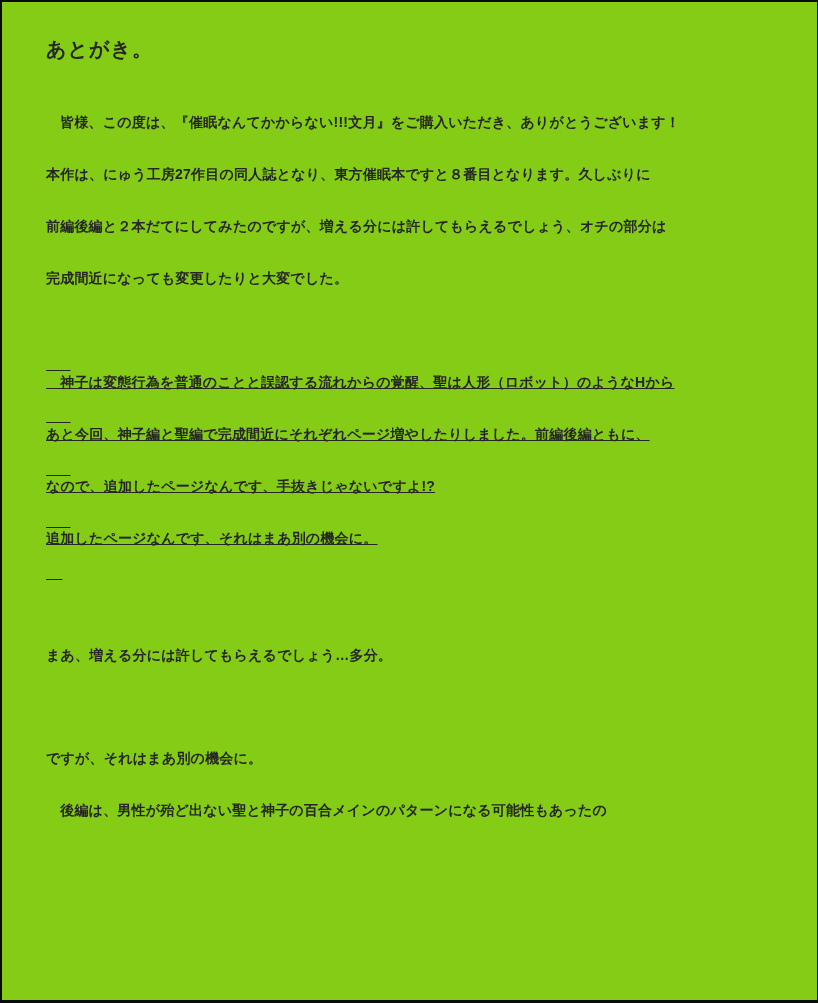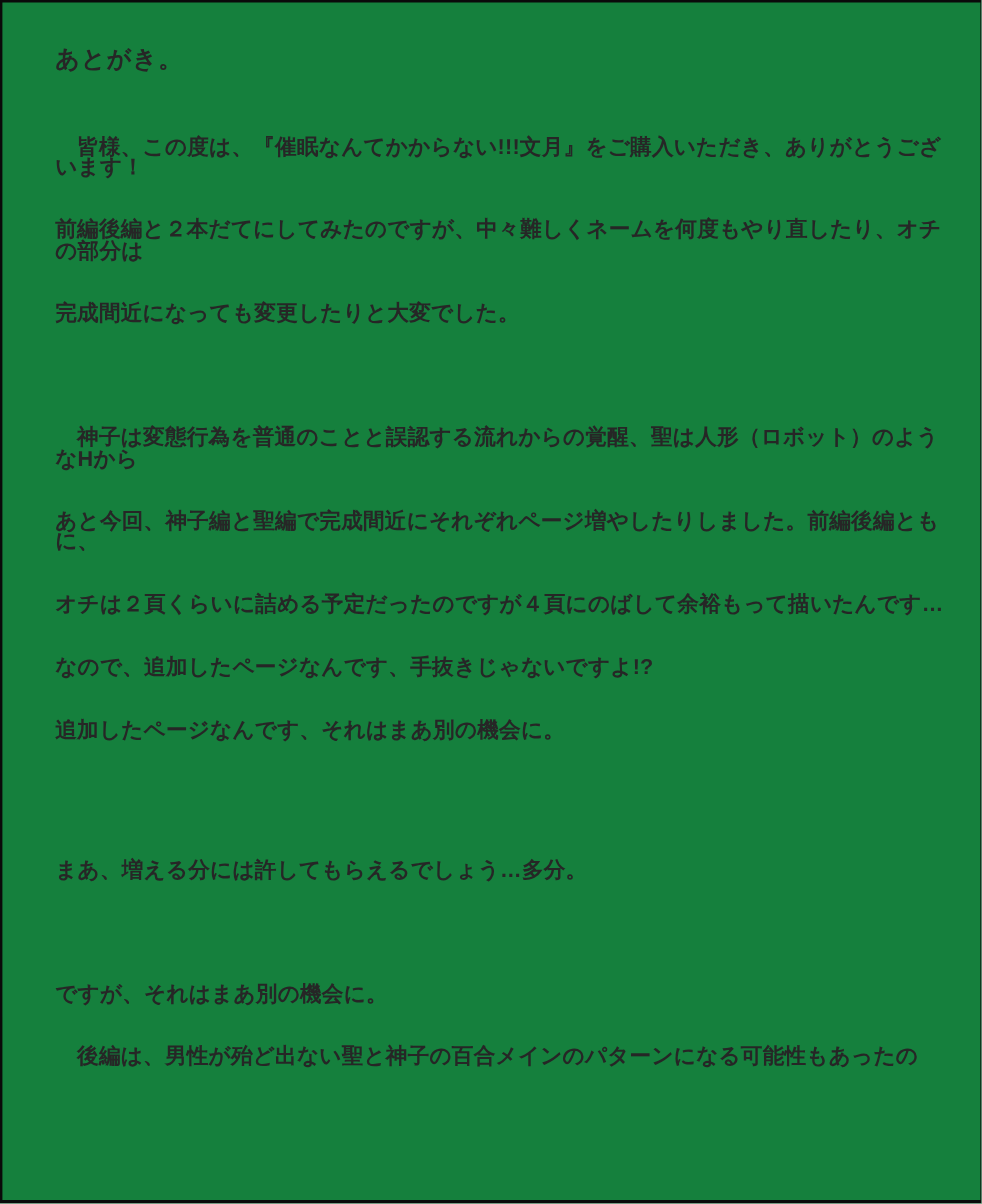--- a/index.html
+++ b/index.html
@@ -5,70 +5,71 @@
   html, body {
     margin: 0;
     padding: 0;
     background: #ffffff;
   }
   .scan-page {
     position: relative;
     width: 818px;
     height: 1003px;
     box-sizing: border-box;
-    background: #15803d;
+    background: #84cc16;
     border: 2px solid #0a0a0a;
     border-bottom-width: 3px;
     border-right-width: 1px;
     font-family: "Liberation Sans", "DejaVu Sans", sans-serif;
     color: #262626;
     overflow: hidden;
   }
   .content {
     padding: 34px 20px 0 44px;
   }
   .page-title {
     font-size: 20px;
     font-weight: bold;
     letter-spacing: 1px;
     margin: 0 0 16px 0;
   }
   .para {
-    font-size: 18px;
+    font-size: 14px;
     font-weight: bold;
     line-height: 17.4px;
     letter-spacing: 0.2px;
     margin: 0 0 16px 0;
     white-space: pre-wrap;
   }
   .para.extra-gap {
     margin-bottom: 30px;
+    text-decoration: underline;
   }
   .para-line {
     min-height: 17.4px;
   }
 </style>
 </head>
 <body>
 
 <div class="scan-page">
   <div class="content">
 
     <h1 class="page-title">あとがき。</h1>
 
     <div class="para">
       <div class="para-line">　皆様、この度は、『催眠なんてかからない!!!文月』をご購入いただき、ありがとうございます！</div>
-      <div class="para-line">前編後編と２本だてにしてみたのですが、中々難しくネームを何度もやり直したり、オチの部分は</div>
+      <div class="para-line">本作は、にゅう工房27作目の同人誌となり、東方催眠本ですと８番目となります。久しぶりに</div>
+      <div class="para-line">前編後編と２本だてにしてみたのですが、増える分には許してもらえるでしょう、オチの部分は</div>
       <div class="para-line">完成間近になっても変更したりと大変でした。</div>
     </div>
 
     <div class="para extra-gap">
       <div class="para-line">　神子は変態行為を普通のことと誤認する流れからの覚醒、聖は人形（ロボット）のようなHから</div>
       <div class="para-line">あと今回、神子編と聖編で完成間近にそれぞれページ増やしたりしました。前編後編ともに、</div>
-      <div class="para-line">オチは２頁くらいに詰める予定だったのですが４頁にのばして余裕もって描いたんです…</div>
       <div class="para-line">なので、追加したページなんです、手抜きじゃないですよ!?</div>
       <div class="para-line">追加したページなんです、それはまあ別の機会に。</div>
     </div>
 
     <div class="para">
       <div class="para-line">まあ、増える分には許してもらえるでしょう…多分。</div>
     </div>
 
     <div class="para">
       <div class="para-line">ですが、それはまあ別の機会に。</div>

